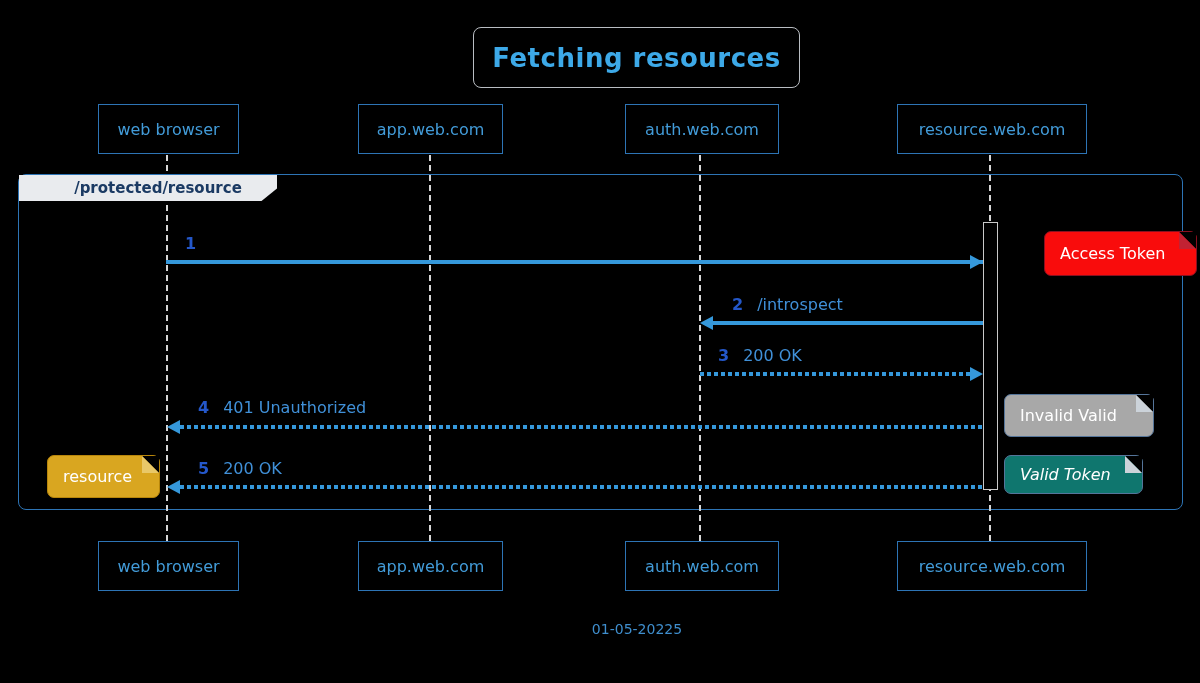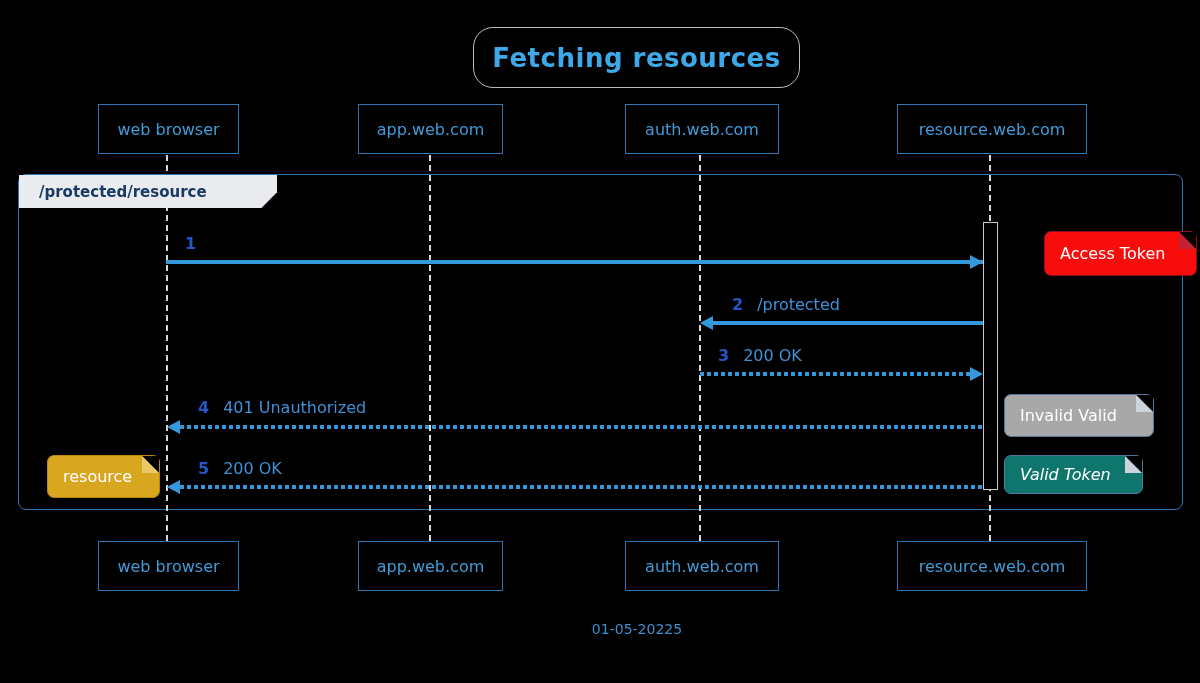--- a/index.html
+++ b/index.html
@@ -4,21 +4,21 @@
 <style>
   html,body { margin:0; padding:0; background:#000; }
   .stage {
     position:relative; width:1200px; height:683px; background:#000;
     font-family:"DejaVu Sans","Liberation Sans",sans-serif; overflow:hidden;
   }
 
   
   .title-box {
     position:absolute; left:473px; top:27px; width:325px; height:59px;
-    border:1px solid #b9bdc2; border-radius:20px;
+    border:1px solid #b9bdc2; border-radius:8px;
     display:flex; align-items:center; justify-content:center;
   }
   .title-text { color:#3da9e8; font-size:26px; font-weight:bold; letter-spacing:0.5px; }
 
   
   .lifeline { position:absolute; top:155px; height:386px; width:0;
     border-left:2px dashed #d6d6d6; z-index:1; }
   .ll-1 { left:166px; } .ll-2 { left:429px; } .ll-3 { left:699px; } .ll-4 { left:989px; }
 
   
@@ -32,24 +32,24 @@
   .a2 { left:358px; width:143px; }
   .a3 { left:625px; width:152px; }
   .a4 { left:897px; width:188px; }
 
   
   .frame {
     position:absolute; left:18px; top:174px; width:1163px; height:334px;
     border:1px solid #2d74b5; border-radius:8px; z-index:0;
   }
   .frame-label {
-    position:absolute; left:19px; top:175px; width:258px; height:33px;
+    position:absolute; left:19px; top:175px; width:258px; height:26px;
     background:#e9ebee; z-index:3;
     clip-path:polygon(0 0, 100% 0, 100% 52%, 94% 100%, 0 100%);
-    display:flex; align-items:center; padding-left:20px; box-sizing:border-box;
+    display:flex; align-items:center; padding-left:20px; box-sizing:border-box;justify-content:center;
   }
   .frame-label span { color:#1b3a63; font-size:15px; font-weight:bold; }
 
   
   .msg-label { position:absolute; z-index:4; display:flex; gap:14px; align-items:baseline; }
   .msg-num  { color:#2457c9; font-size:16px; font-weight:bold; }
   .msg-text { color:#4090d8; font-size:16px; }
   .line-solid { position:absolute; height:4px; background:#3598db; z-index:4; }
   .line-dotted { position:absolute; height:4px; z-index:4;
     background:repeating-linear-gradient(to right,#3598db 0 4px,transparent 4px 7px); }
@@ -142,21 +142,21 @@
   <div class="activation"></div>
 
   <div class="msg-label m1-label">
     <span class="msg-num">1</span>
   </div>
   <div class="line-solid m1-line"></div>
   <div class="ah ah-right m1-ah"></div>
 
   <div class="msg-label m2-label">
     <span class="msg-num">2</span>
-    <span class="msg-text">/protected</span>
+    <span class="msg-text">/introspect</span>
   </div>
   <div class="line-solid m2-line"></div>
   <div class="ah ah-left m2-ah"></div>
 
   <div class="msg-label m3-label">
     <span class="msg-num">3</span>
     <span class="msg-text">200 OK</span>
   </div>
   <div class="line-dotted m3-line"></div>
   <div class="ah ah-right m3-ah"></div>

